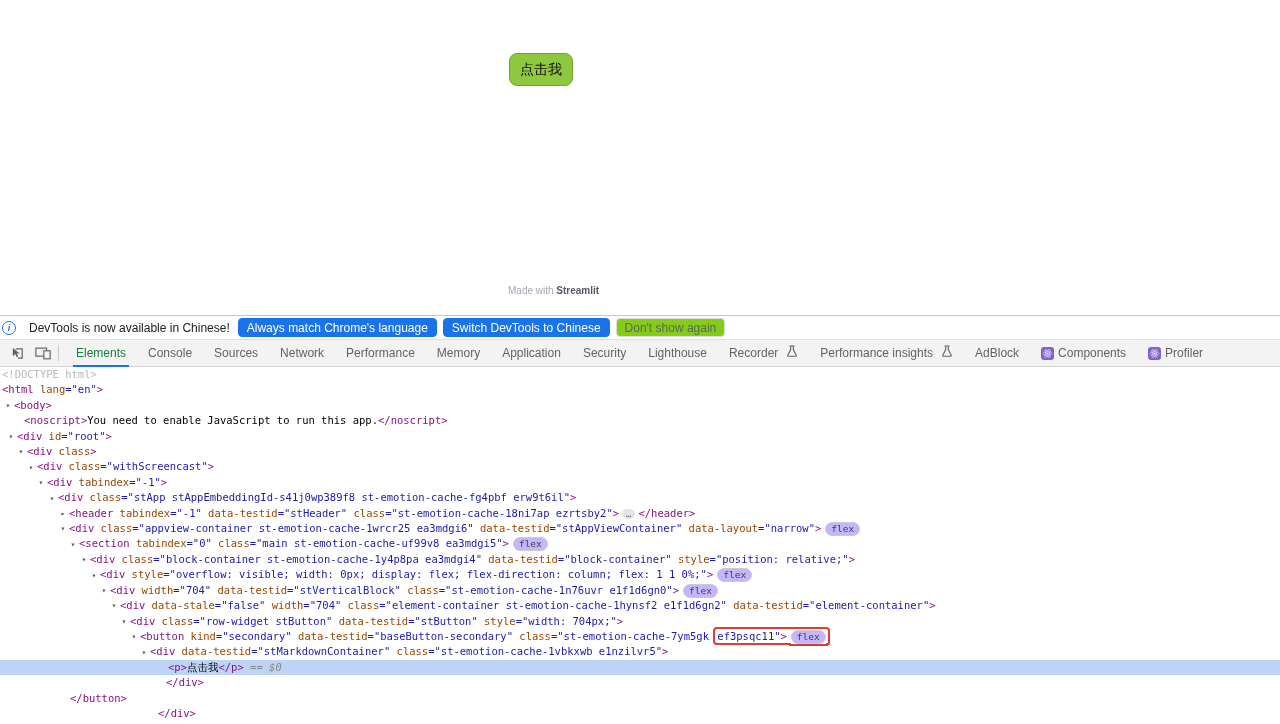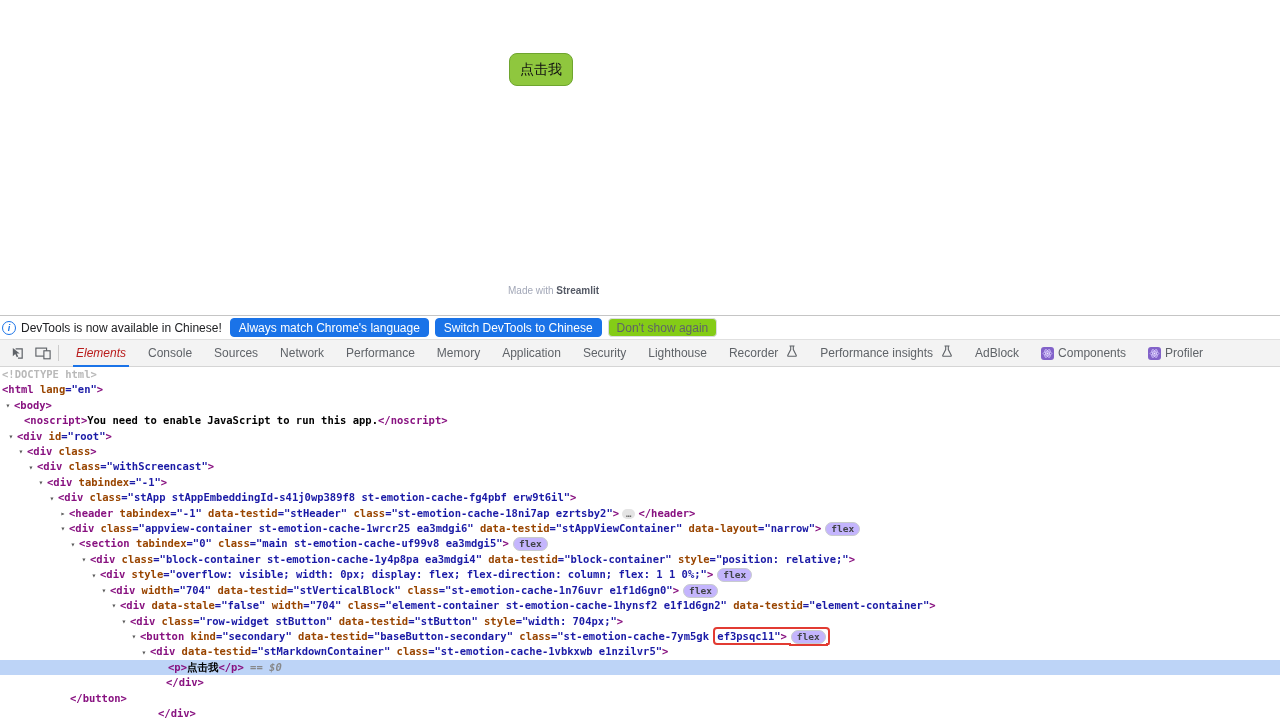--- a/index.html
+++ b/index.html
@@ -16,44 +16,44 @@
   .made-with { position:absolute; left:508px; top:285px; font-size:10px; color:#a3a8b8; }
   .made-with b { color:#555a66; font-weight:600; }
 
   
   .infobar { position:absolute; left:0; top:315px; width:1280px; height:25px; background:#ffffff;
              border-top:1px solid #c5c5c5; border-bottom:1px solid #e0e0e0;
              display:flex; align-items:center; font-size:12px; color:#202124; }
   .info-icon { width:14px; height:14px; border-radius:50%; border:1.5px solid #1a73e8;
                color:#1a73e8; font-size:9px; font-weight:bold; display:flex; align-items:center;
                justify-content:center; margin-left:2px; margin-right:5px; flex:0 0 auto; font-style:italic;}
-  .infobar .msg { margin-right:8px; }
+  .infobar .msg { margin-right:8px;margin-left:8px; }
   .ib-btn { height:19px; border-radius:4px; font-size:12px; padding:0 8px; margin-right:6px;
             display:flex; align-items:center; cursor:pointer; white-space:nowrap; }
   .ib-btn.primary { background:#1a73e8; border:1px solid #1a73e8; color:#fff; }
   .ib-btn.secondary { background:#84cc16; border:1px solid #dadce0; color:#5f6368; }
 
   
   .tabbar { position:absolute; left:0; top:340px; width:1280px; height:27px; background:#f3f3f3;
             border-bottom:1px solid #d5d5d5; display:flex; align-items:center; font-size:12px; color:#5f6368; }
   .tb-icons { display:flex; align-items:center; padding:0 4px; }
   .tb-icon { width:26px; height:24px; display:flex; align-items:center; justify-content:center; cursor:pointer; }
   .tb-sep { width:1px; height:16px; background:#cccccc; margin:0 2px 0 2px; }
   .tab { position:relative; height:27px; display:flex; align-items:center; padding:0 11px;
          cursor:pointer; white-space:nowrap; gap:4px; }
-  .tab.selected { color:#b91c1c;font-style:italic; }
+  .tab.selected { color:#15803d; }
   .tab.selected::after { content:""; position:absolute; left:8px; right:8px; bottom:0; height:2px; background:#1a73e8; }
   .react-ic { width:13px; height:13px; border-radius:3px; background:#8262c9; display:inline-flex;
               align-items:center; justify-content:center; }
 
   
   .tree { position:absolute; left:0; top:367px; width:1280px; height:357px; background:#fff;
           overflow:hidden; font-family:"DejaVu Sans Mono", monospace; font-size:10.5px;
           line-height:15.42px; color:#000; }
-  .line { white-space:nowrap; height:15.42px; cursor:pointer;font-weight:bold; }
+  .line { white-space:nowrap; height:15.42px; cursor:pointer; }
   .line.selected { background:#bdd4f7; }
   .tk-g { color:#b9b9b9; }
   .tk-t { color:#881280; }
   .tk-a { color:#994500; }
   .tk-v { color:#1a1aa6; }
   .tk-x { color:#000000; }
   .tk-e { color:#87888a; }
   .tk-d { color:#87888a; font-style:italic; }
   .arrow { display:inline-block; width:12px; margin-left:-12px; color:#5a5a5a; font-size:8px;
            text-align:center; vertical-align:middle; }

